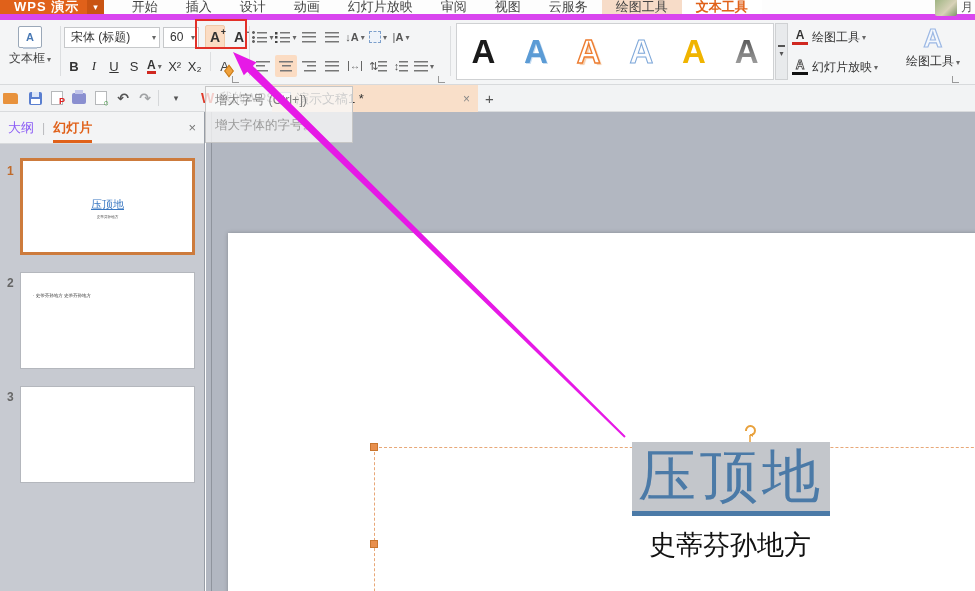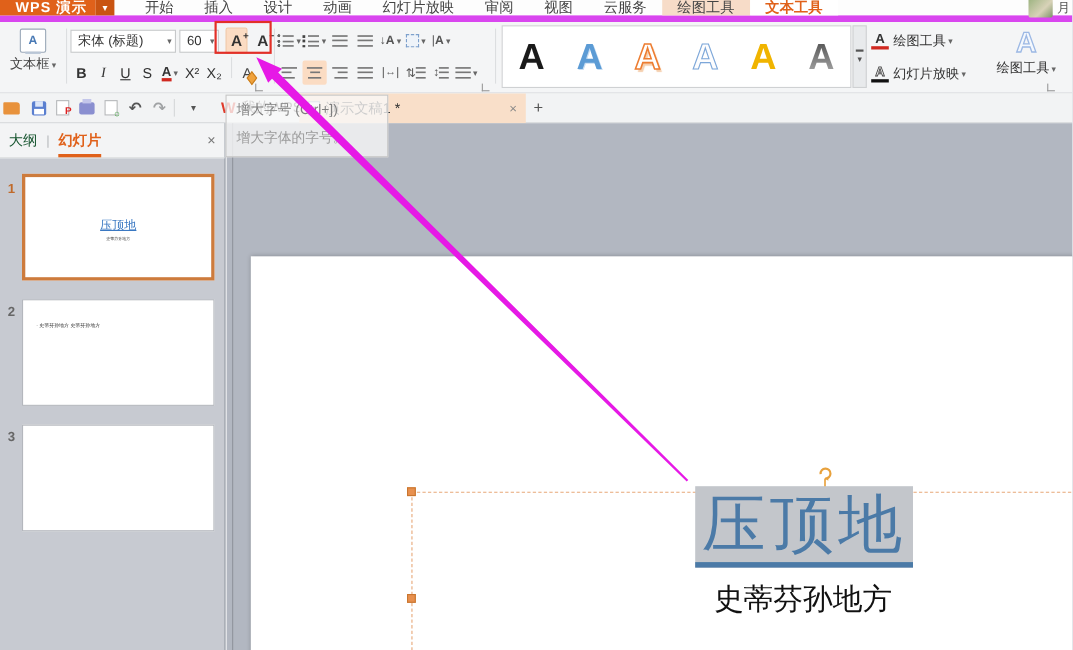--- a/index.html
+++ b/index.html
@@ -111,21 +111,21 @@
   .tab-close { font-size:12px; color:#888; margin-left:10px; }
   .doc-tab { position:absolute; left:272px; top:0; width:206px; height:27px; background:#f9dfc9; display:flex; align-items:center; padding:0 8px; }
   .doc-ic { width:11px; height:13px; background:#fff; border:1px solid #9ab; margin-right:5px; }
   .doc-label { font-size:13px; color:#333; }
   .doc-tab .tab-close { margin-left:auto; }
   .newtab { position:absolute; left:485px; font-size:15px; color:#555; }
 
   
   .sidebar { position:absolute; left:0; top:112px; width:205px; bottom:0; background:#c7cad1; border-right:1px solid #979da6; }
   .side-head { height:32px; background:#f3f4f5; border-bottom:1px solid #d8dadc; display:flex; align-items:center; padding:0 8px; }
-  .side-tab { font-size:13px; color:#14532d; }
+  .side-tab { font-size:13px; color:#8b5cf6; }
   .side-tab.active { color:#e0611a; font-weight:bold; border-bottom:3px solid #e0611a; padding-bottom:3px; margin-bottom:-7px; }
   .side-sep { color:#b8babd; margin:0 8px; font-size:12px; }
   .side-close { margin-left:auto; color:#777; font-size:13px; }
   .thumb-num { position:absolute; font-size:12px; color:#666; font-weight:bold; }
   .thumb { position:absolute; left:20px; width:175px; height:97px; background:#fff; border:1px solid #b4b7bd; }
   .thumb.sel { border:3px solid #cd7b3c; }
   .t-title { text-align:center; margin-top:36px; font-size:11px; color:#3a78c2; text-decoration:underline; font-family:"Liberation Serif",serif; }
   .t-sub { text-align:center; font-size:4px; color:#444; margin-top:2px; transform:scale(0.9); }
   .t-bullet { font-size:4.5px; color:#333; margin:20px 0 0 12px; }
 

